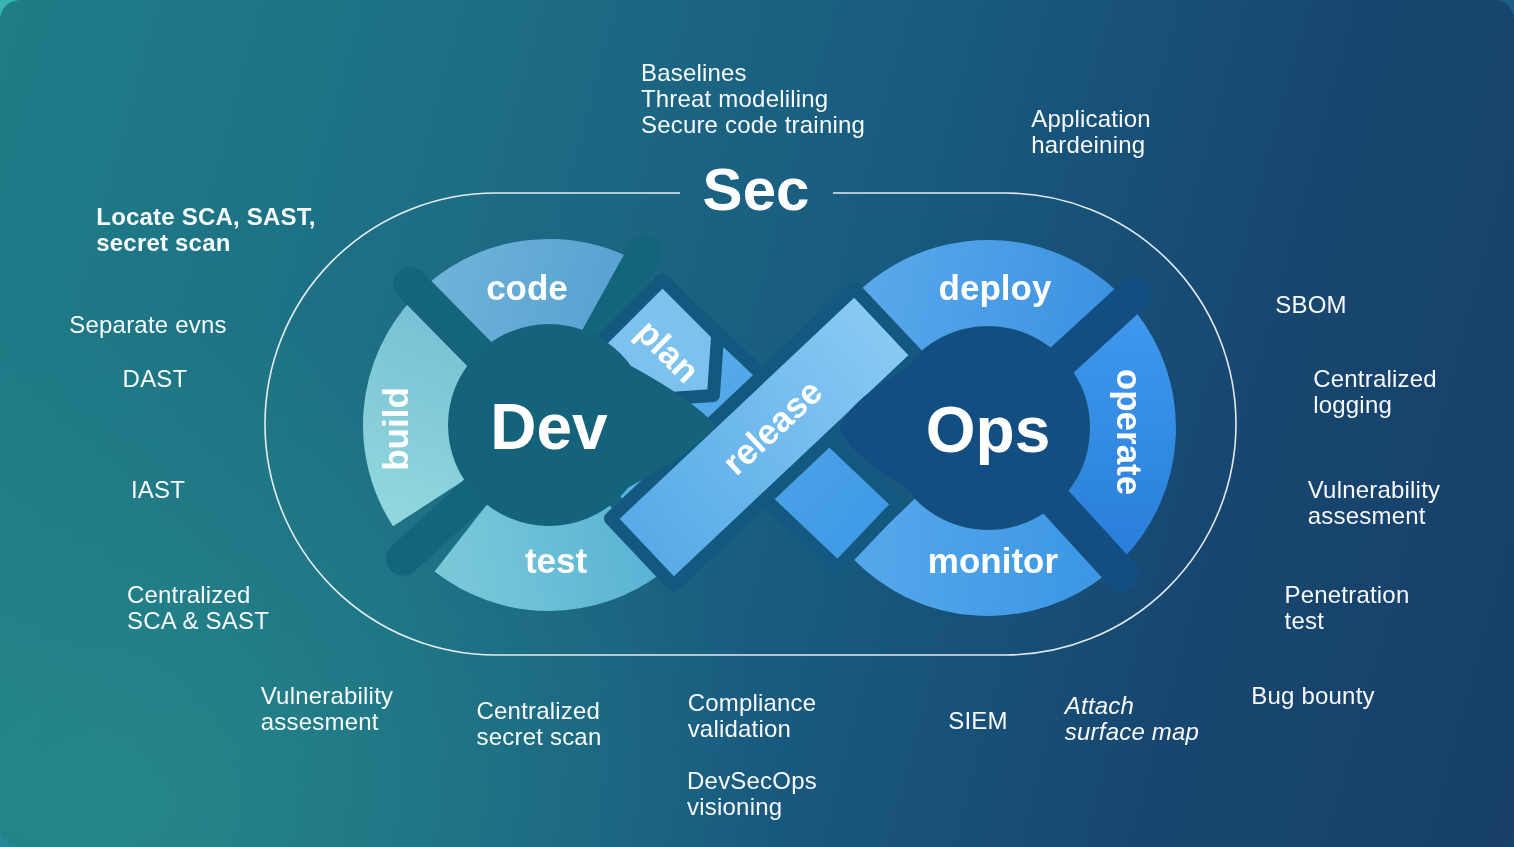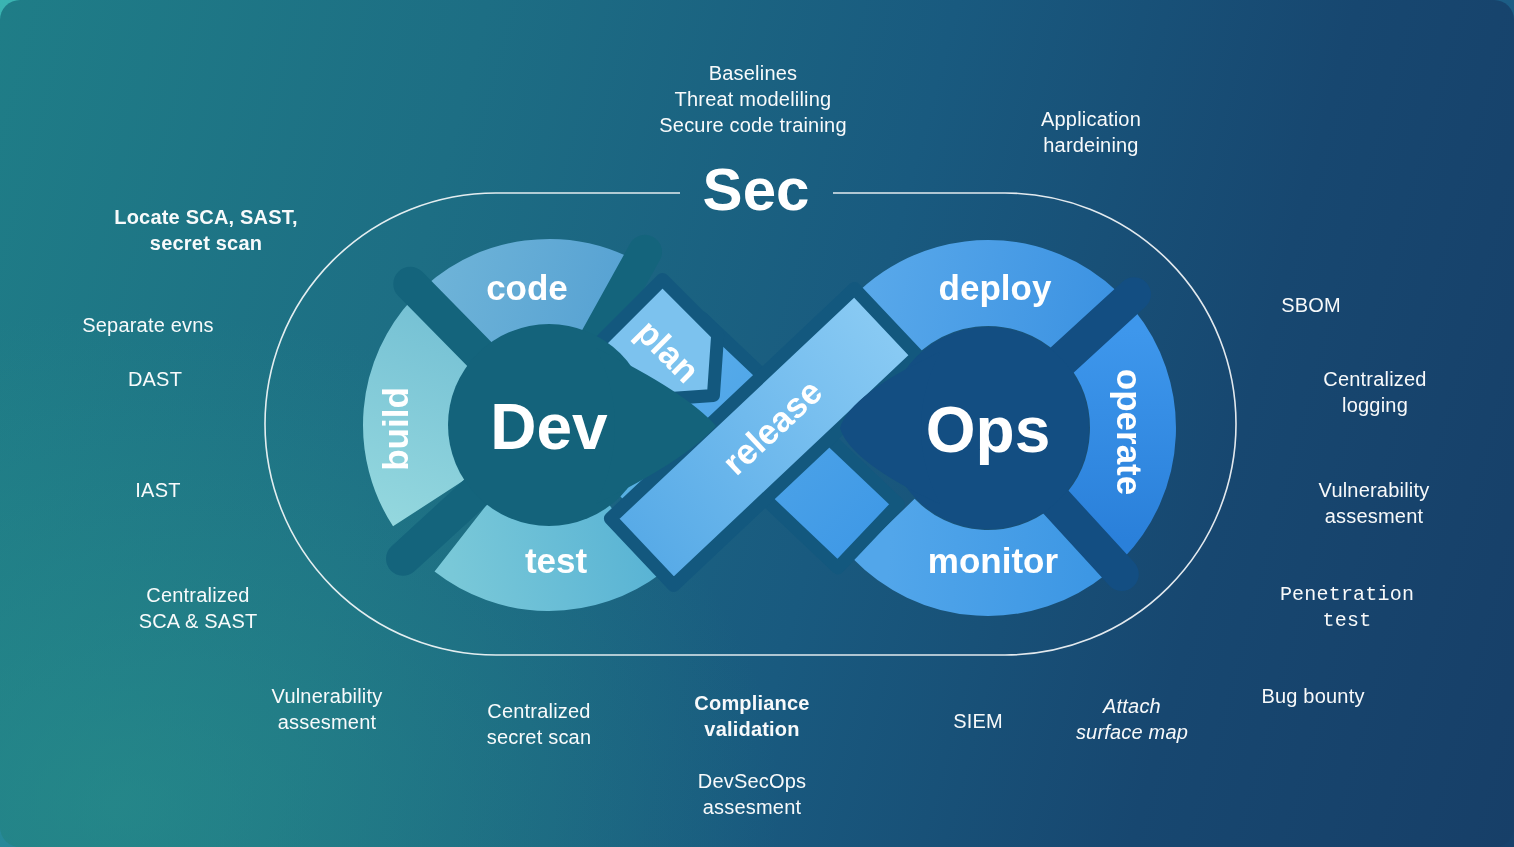--- a/index.html
+++ b/index.html
@@ -12,40 +12,40 @@
     position:relative;width:1514px;height:847px;
     border-radius:20px;overflow:hidden;
     background:
       radial-gradient(1200px 900px at 8% 95%, rgba(42,150,140,.55) 0%, rgba(42,150,140,0) 55%),
       linear-gradient(105deg,#1f7d87 0%,#1d6e84 28%,#195a7f 55%,#174770 78%,#173f68 100%);
   }
   svg{position:absolute;left:0;top:0;}
   
   .lbl{
     position:absolute;color:#ffffff;opacity:.97;
-    font-size:20px;line-height:26px;font-weight:400;letter-spacing:.2px;
-    text-align:center;white-space:pre-line;transform:translateX(-50%);
+    font-size:24px;line-height:26px;font-weight:400;letter-spacing:.2px;
+    text-align:left;white-space:pre-line;transform:translateX(-50%);
   }
   [data-name="label-top-block"]              {left:753px; top:60px;}
   [data-name="label-source-code-visioning"]  {left:427px; top:106px;}
   [data-name="label-application-hardening"]  {left:1091px;top:106px;}
   [data-name="label-locate-sca"]             {left:206px; top:204px;font-weight:bold;}
   [data-name="label-encrypt-everything"]     {left:1290px;top:192px;}
   [data-name="label-separate-evns"]          {left:148px; top:312px;}
   [data-name="label-sbom"]                   {left:1311px;top:292px;}
   [data-name="label-dast"]                   {left:155px; top:366px;}
   [data-name="label-centralized-logging"]    {left:1375px;top:366px;}
   [data-name="label-iast"]                   {left:158px; top:477px;}
   [data-name="label-vulnerability-right"]    {left:1374px;top:477px;}
   [data-name="label-centralized-sca-sast"]   {left:198px; top:582px;}
-  [data-name="label-penetration-test"]       {left:1347px;top:582px;font-family:Liberation Mono, monospace;}
+  [data-name="label-penetration-test"]       {left:1347px;top:582px;}
   [data-name="label-vulnerability-left"]     {left:327px; top:683px;}
   [data-name="label-bug-bounty"]             {left:1313px;top:683px;}
   [data-name="label-centralized-secret-scan"]{left:539px; top:698px;}
-  [data-name="label-compliance-validation"]  {left:752px; top:690px;font-weight:bold;}
+  [data-name="label-compliance-validation"]  {left:752px; top:690px;}
   [data-name="label-devsecops-checklist"]    {left:752px; top:768px;}
   [data-name="label-siem"]                   {left:978px; top:708px;}
   [data-name="label-attach-surface-map"]     {left:1132px;top:693px;font-style:italic;}
   
   .seg{fill:#ffffff;font-family:"Liberation Sans",sans-serif;font-size:35px;font-weight:700;text-anchor:middle;}
   .core{fill:#ffffff;font-family:"Liberation Sans",sans-serif;font-size:64px;font-weight:700;text-anchor:middle;}
   .sec{fill:#ffffff;font-family:"Liberation Sans",sans-serif;font-size:60px;font-weight:700;text-anchor:middle;}
 </style>
 </head>
 <body>
@@ -159,18 +159,18 @@
   <div class="lbl" data-name="label-penetration-test">Penetration
 test</div>
   <div class="lbl" data-name="label-vulnerability-left">Vulnerability
 assesment</div>
   <div class="lbl" data-name="label-bug-bounty">Bug bounty</div>
   <div class="lbl" data-name="label-centralized-secret-scan">Centralized
 secret scan</div>
   <div class="lbl" data-name="label-compliance-validation">Compliance
 validation</div>
   <div class="lbl" data-name="label-devsecops-checklist">DevSecOps
-assesment</div>
+visioning</div>
   <div class="lbl" data-name="label-siem">SIEM</div>
   <div class="lbl" data-name="label-attach-surface-map">Attach
 surface map</div>
 
 </div>
 
 </body></html>

